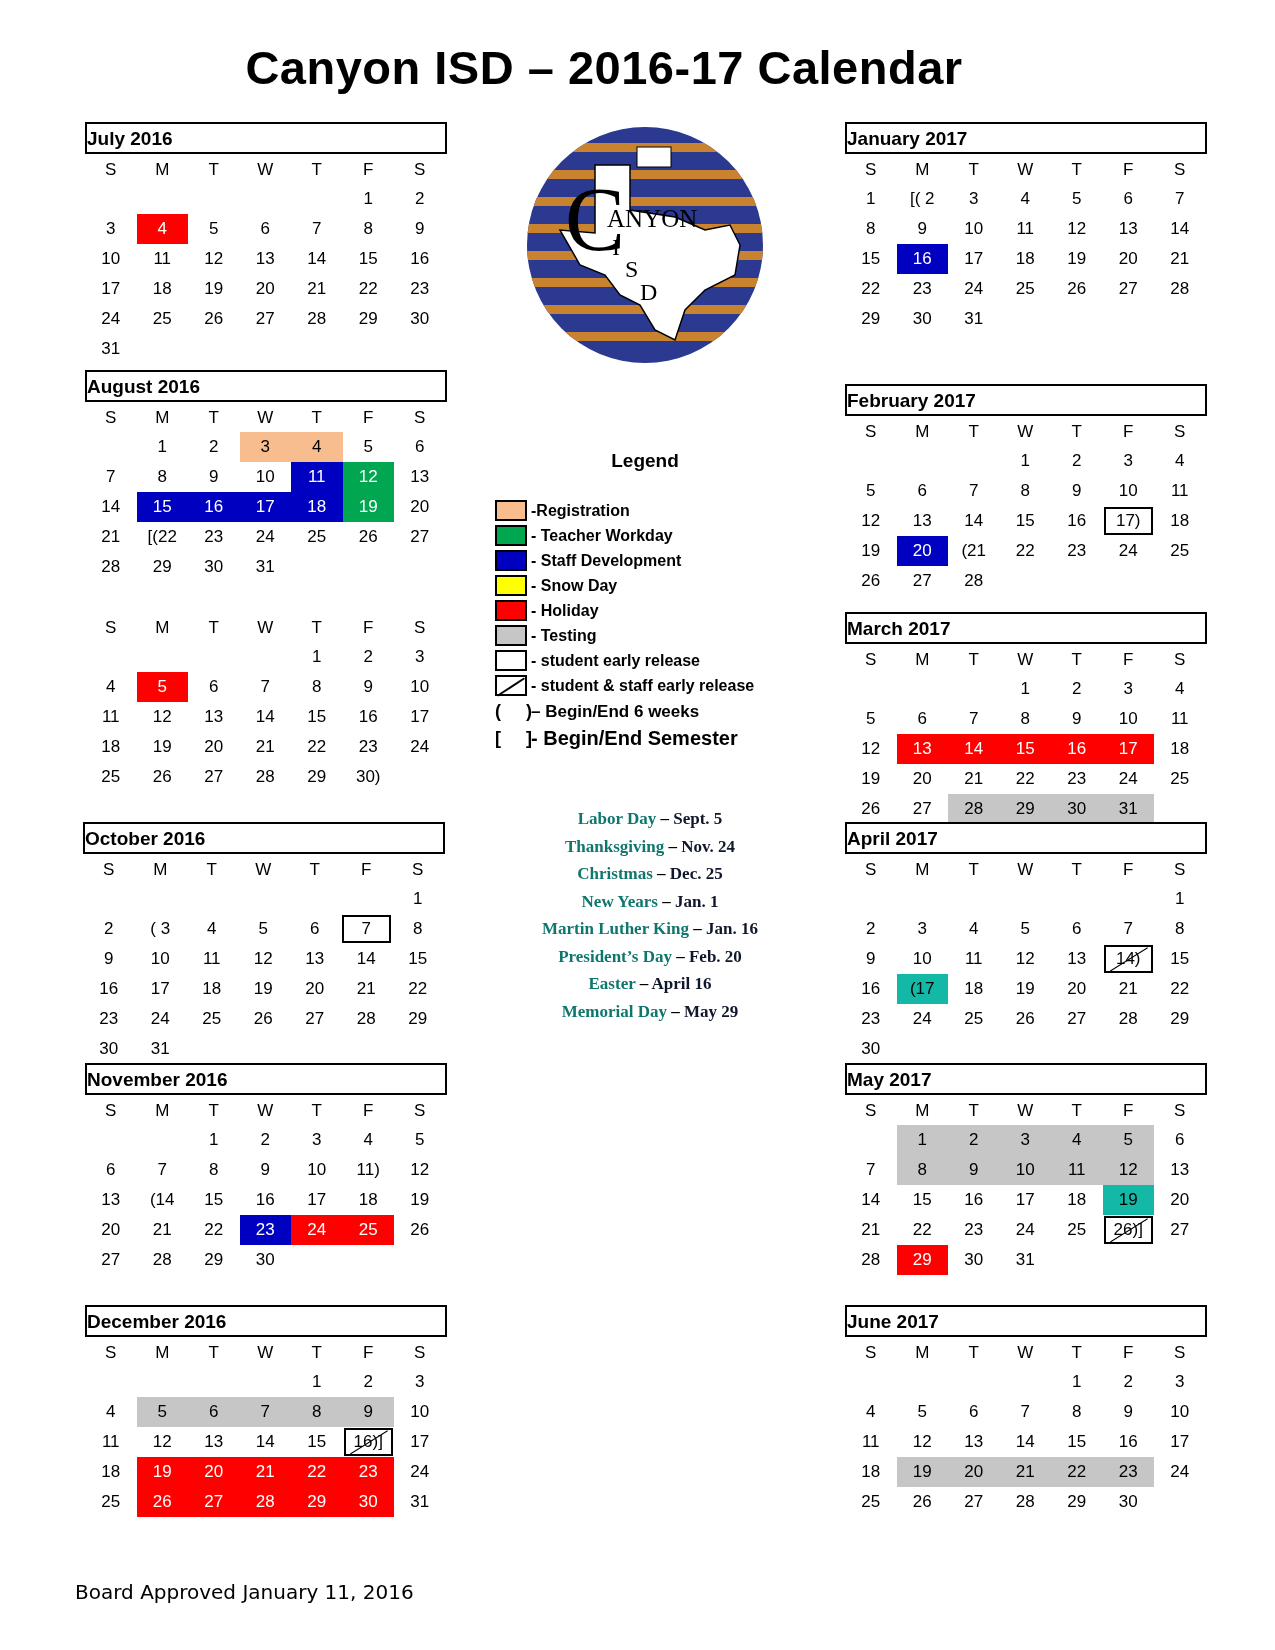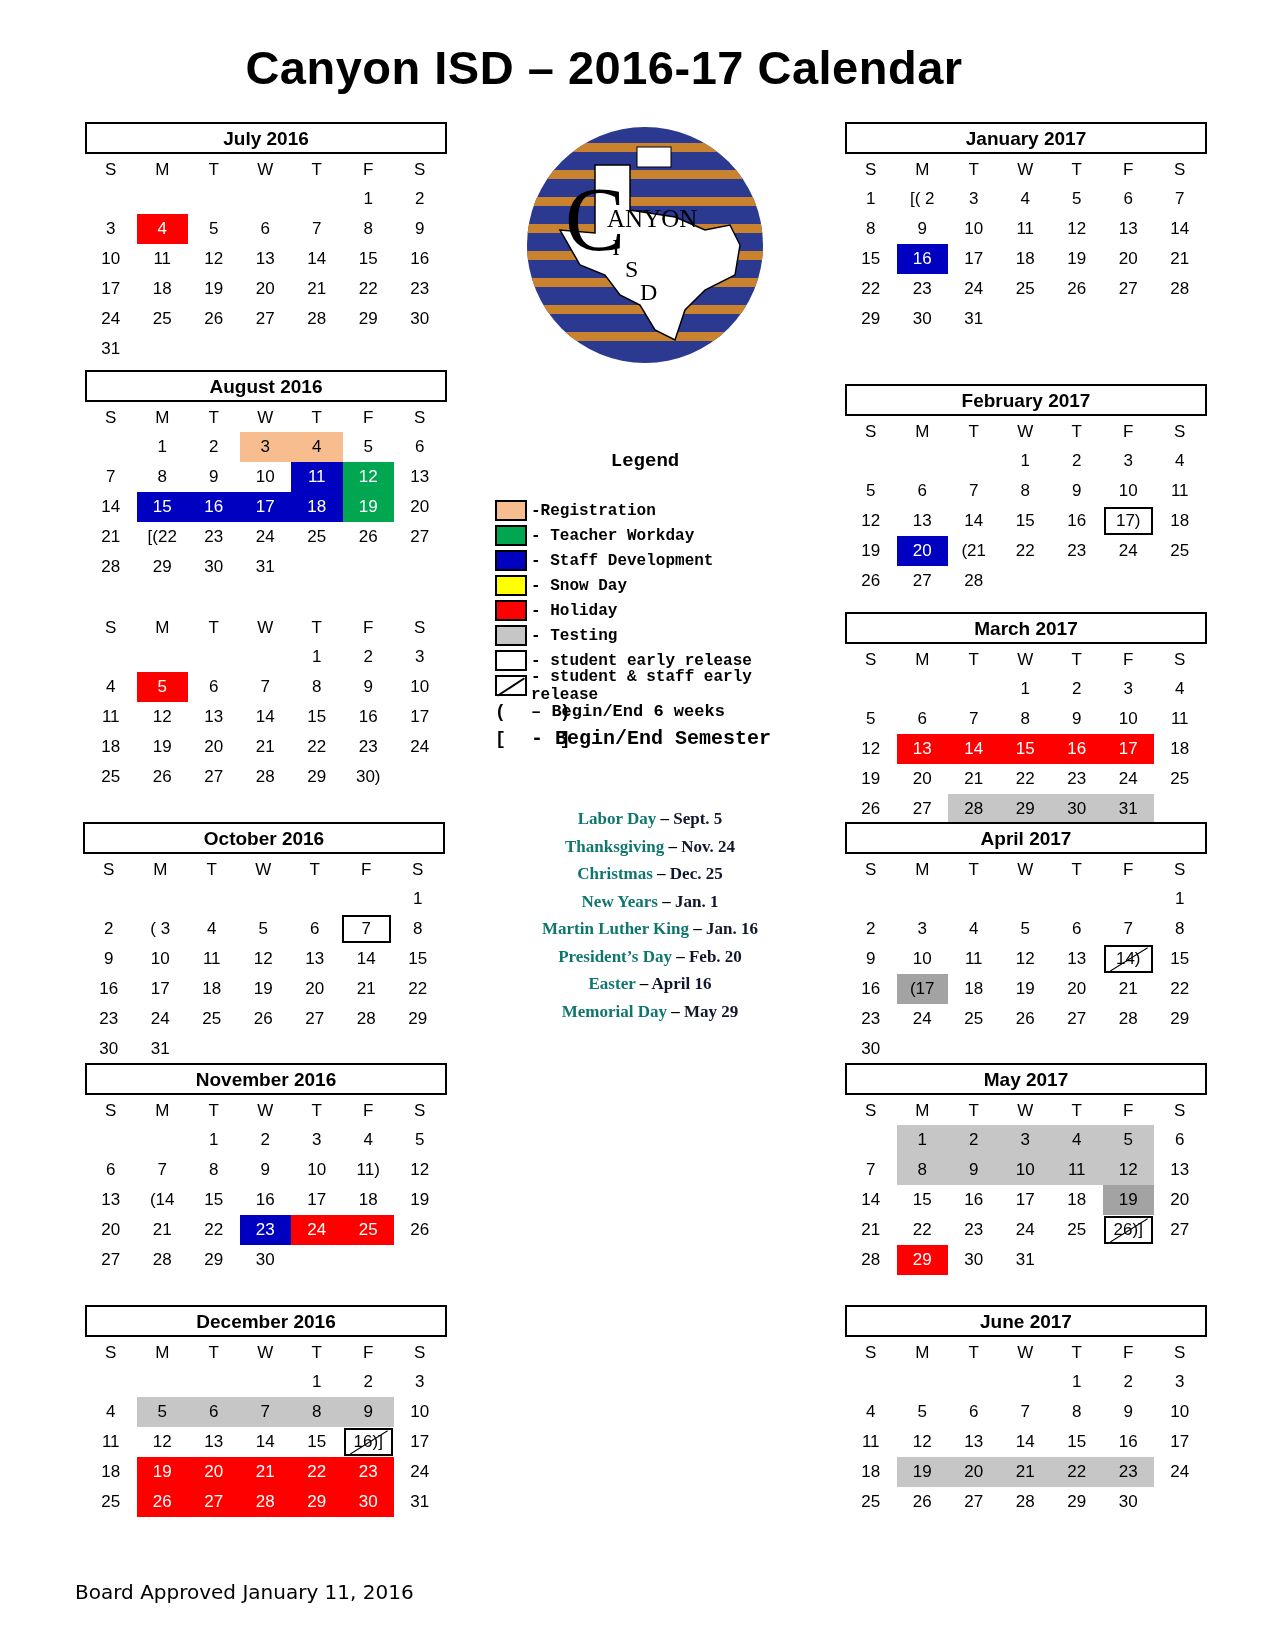--- a/index.html
+++ b/index.html
@@ -1,33 +1,33 @@
 <!DOCTYPE html>
 <html><head>
 <meta charset="utf-8">
 <style>
   html,body{margin:0;padding:0;background:#fff;}
   body{width:1275px;height:1650px;position:relative;font-family:"Liberation Sans",sans-serif;color:#000;overflow:hidden;}
   .title{position:absolute;left:0;width:1208px;top:40px;text-align:center;font-size:47px;font-weight:bold;letter-spacing:0.5px;}
   .month{position:absolute;width:362px;}
-  .mhead{height:30px;border:2px solid #000;text-align:center;font-weight:bold;font-size:19px;line-height:30px;box-sizing:border-box;height:32px;}
+  .mhead{height:30px;border:2px solid #000;text-align:left;font-weight:bold;font-size:19px;line-height:30px;box-sizing:border-box;height:32px;}
   .grid{display:grid;grid-template-columns:repeat(7,51.5px);margin-top:2px;}
   .cell{height:30px;line-height:30px;text-align:center;font-size:17px;position:relative;box-sizing:border-box;}
   .dow{height:28px;line-height:28px;}
   .c-reg{background:#f7bd8f;}
   .c-tw{background:#00a650;color:#fff;}
   .c-sd{background:#0000c0;color:#fff;}
-  .c-snow{background:#a3a3a3;}
+  .c-snow{background:#14b8a6;}
   .c-hol{background:#ff0000;color:#fff;}
   .c-test{background:#c6c6c6;}
   .c-er{outline:2px solid #000;outline-offset:-3px;}
   .c-sser{outline:2px solid #000;outline-offset:-3px;}
   .c-sser::after{content:"";position:absolute;left:4px;right:4px;top:50%;border-top:1.5px solid #000;transform:rotate(-32deg);}
   .logo{position:absolute;left:525px;top:125px;width:240px;height:240px;}
-  .legend{position:absolute;left:495px;top:450px;width:330px;font-family:Liberation Mono, monospace;font-weight:bold;}
+  .legend{position:absolute;left:495px;top:450px;width:330px;font-family:Liberation Sans, sans-serif;font-weight:bold;}
   .legend-title{text-align:center;font-size:19px;margin-left:0;width:300px;}
   .lrow{display:flex;align-items:center;height:25px;font-size:16px;}
   .sw{width:32px;height:21px;border:2px solid #000;box-sizing:border-box;margin-right:4px;position:relative;flex:none;}
   .sw-diag::after{content:"";position:absolute;left:-2px;right:-2px;top:50%;border-top:2px solid #000;transform:rotate(-33deg);}
   .lsym{font-size:18px;width:36px;text-align:center;}
   .holidays{position:absolute;left:490px;top:805px;width:320px;text-align:center;font-family:"Liberation Serif",serif;font-weight:bold;font-size:17px;}
   .hrow{height:27.5px;line-height:27.5px;}
   .hname{color:#0f766e;}
   .hdate{color:#0f172a;}
   .footer{position:absolute;left:75px;top:1580px;font-size:20px;font-family:"DejaVu Sans",sans-serif;}

